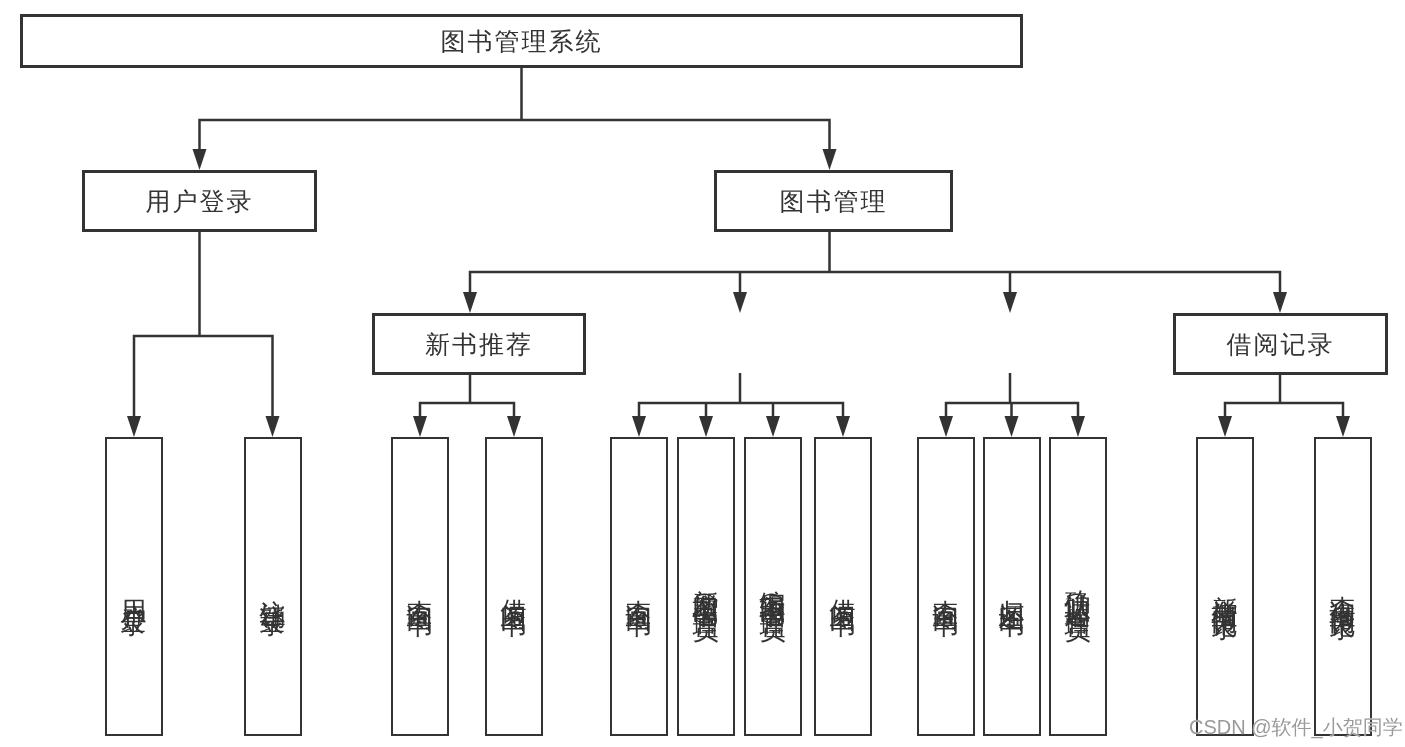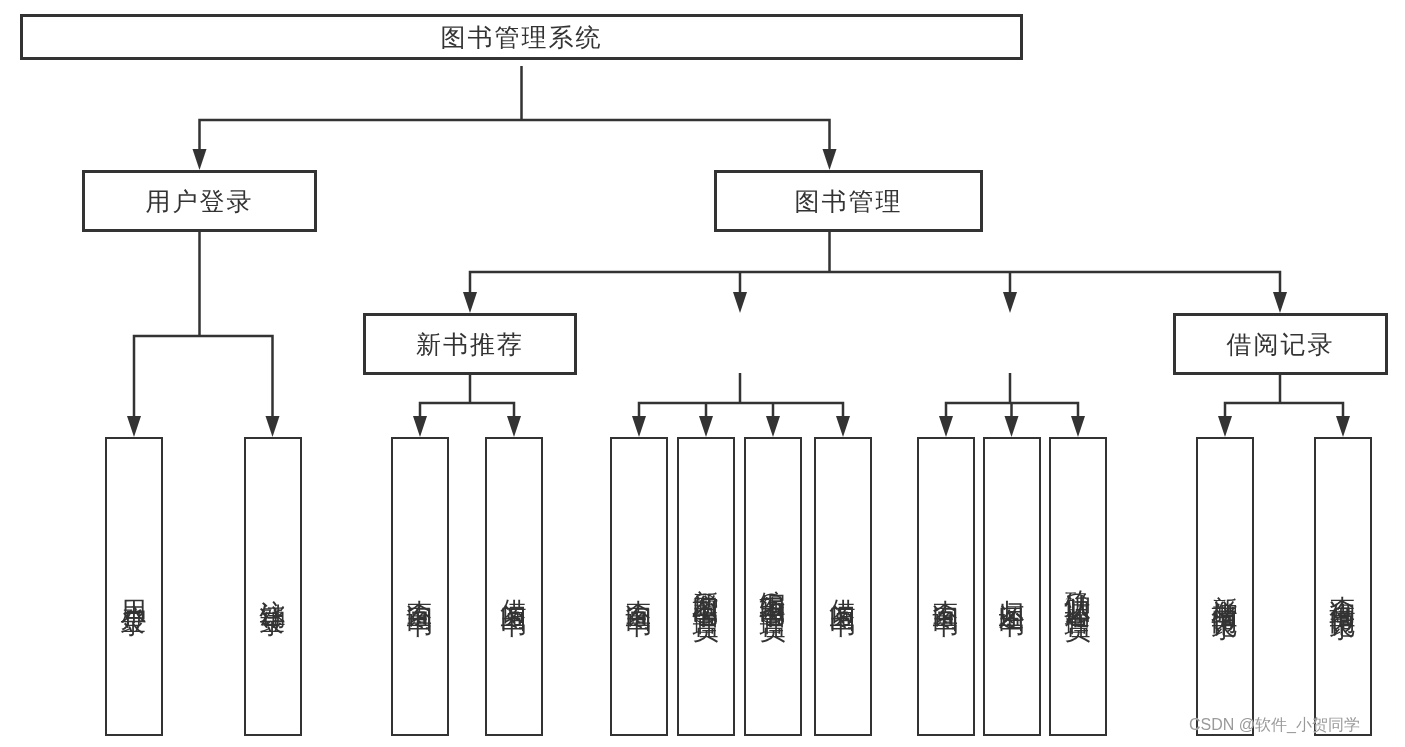--- a/index.html
+++ b/index.html
@@ -6,34 +6,34 @@
   .canvas{
     position:relative;width:1405px;height:747px;background:#ffffff;overflow:hidden;
     font-family:"Liberation Sans","DejaVu Sans",sans-serif;color:#333333;
   }
   .connectors{position:absolute;left:0;top:0;width:1405px;height:747px;}
   .node{
     position:absolute;box-sizing:border-box;background:#ffffff;border:3px solid #333333;
     display:flex;align-items:center;justify-content:center;text-align:center;
   }
   .hlabel{font-size:25px;letter-spacing:2px;white-space:nowrap;}
-  .root{left:20px;top:14px;width:1003px;height:46px;}
+  .root{left:20px;top:14px;width:1003px;height:54px;}
   .l2a{left:82px;top:170px;width:235px;height:62px;}
-  .l2b{left:714px;top:170px;width:269px;height:62px;}
+  .l2b{left:714px;top:170px;width:239px;height:62px;}
   .l3{top:313px;height:62px;width:214px;}
-  .g0{left:363px;text-align:center;} .g1{left:633px;} .g2{left:903px;} .g3{left:1173px;width:215px;}
+  .g0{left:372px;text-align:center;} .g1{left:633px;} .g2{left:903px;} .g3{left:1173px;width:215px;}
   .leaf{top:437px;width:58px;height:299px;border-width:2px;}
   .vtext{writing-mode:vertical-rl;font-size:26px;line-height:1;letter-spacing:4px;white-space:nowrap;}
   .lf1{left:105px;}  .lf2{left:244px;}
   .lf3{left:391px;}  .lf4{left:485px;}
   .lf5{left:610px;}  .lf6{left:677px;}  .lf7{left:744px;}  .lf8{left:814px;}
   .lf9{left:917px;}  .lf10{left:983px;} .lf11{left:1049px;}
   .lf12{left:1196px;}.lf13{left:1314px;}
   .watermark{
-    position:absolute;left:1189px;top:715px;font-size:16px;line-height:1.2;
+    position:absolute;left:1189px;top:715px;font-size:20px;line-height:1.2;
     color:#9a9a9a;white-space:nowrap;z-index:5;text-shadow:0 0 1px #ffffff;
   }
 </style>
 </head>
 <body>
 
 <div class="canvas">
 
   <svg class="connectors" viewBox="0 0 1405 747" xmlns="http://www.w3.org/2000/svg" aria-hidden="true">
     <path fill="none" stroke="#333333" stroke-width="2.5" d="M521.5 66 V120

